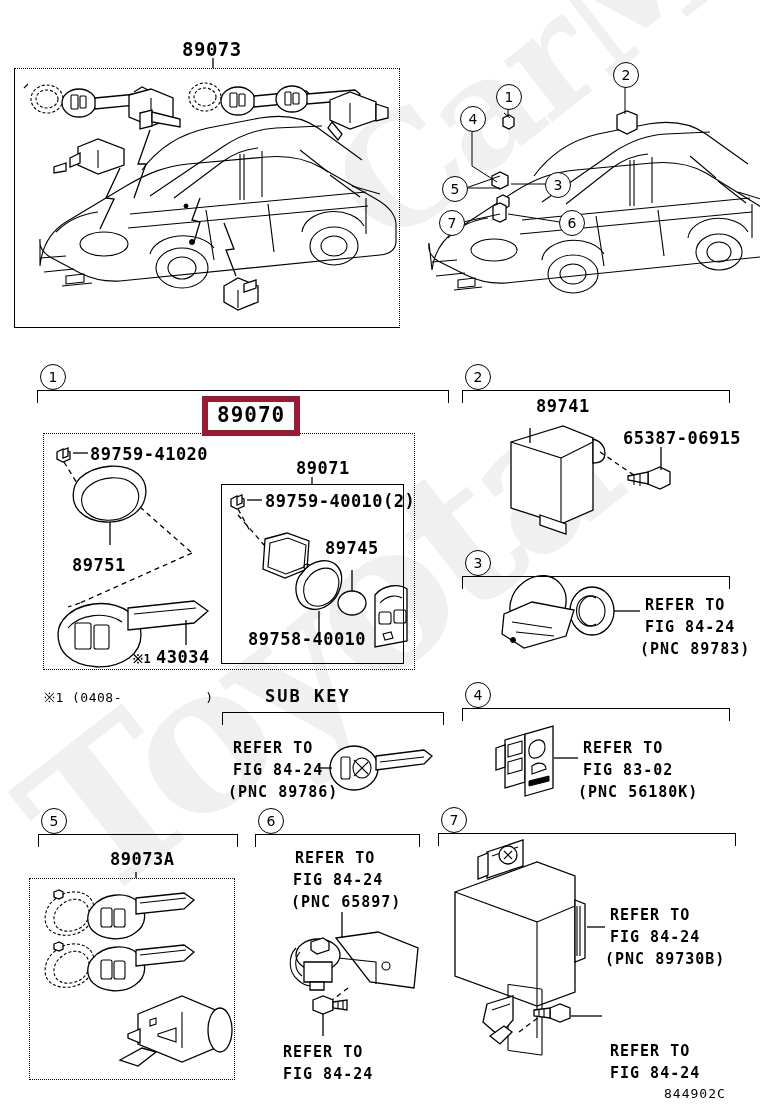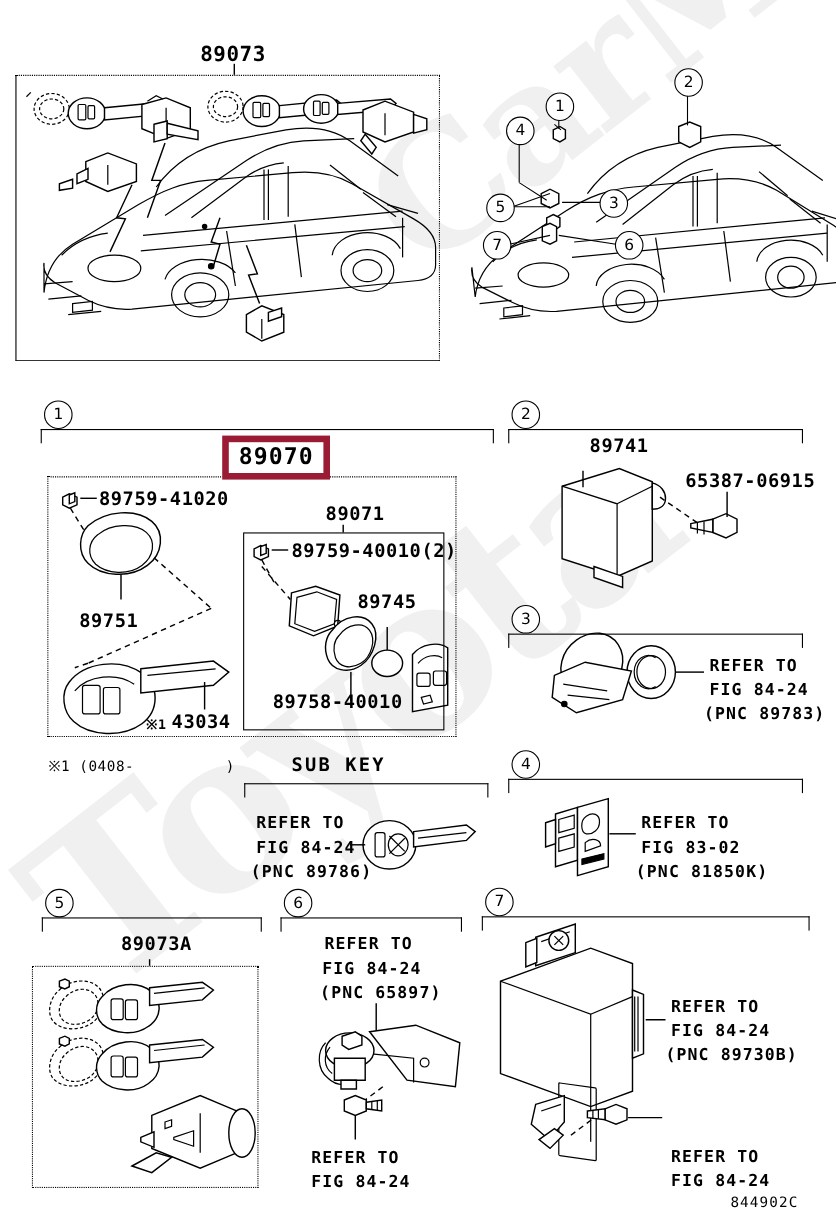--- a/index.html
+++ b/index.html
@@ -380,21 +380,21 @@
     <path class="fl" d="M525 734 l28 -8 l0 62 l-28 8 z"></path>
     <path class="fl-n" d="M533 742 c6 -4 12 -2 12 5 c0 7 -6 12 -12 11 c-5 -1 -6 -12 0 -16 z"></path>
     <path class="fl-n" d="M532 766 c6 -5 14 -3 14 3 l-14 5 z"></path>
     <path class="fl" d="M496 748 l9 -3 l0 22 l-9 3 z"></path>
     <path class="fl-k" d="M529 781 l20 -5 l0 5 l-20 5 z"></path>
     <line class="ln" x1="554" y1="758" x2="578" y2="758"></line>
   </svg>
 
   <div class="t refer" style="left:583px;top:738px;">REFER TO</div>
   <div class="t refer" style="left:583px;top:760px;">FIG 83-02</div>
-  <div class="t refer" style="left:578px;top:782px;">(PNC 81850K)</div>
+  <div class="t refer" style="left:578px;top:782px;">(PNC 56180K)</div>
 
   <div class="cnum" style="left:41px;top:808px;">5</div>
   <div class="brk" style="left:38px;top:834px;width:200px;"></div>
   <div class="t pn-s" style="left:110px;top:849px;">89073A</div>
   <div class="box-dot" style="left:29px;top:878px;width:206px;height:202px;"></div>
 
   <svg width="760" height="1112" class="layer">
     <line class="ln" x1="136" y1="872" x2="136" y2="878"></line>
 
     <path class="fl-n" stroke-dasharray="3 2" d="M54 900 c10 -10 28 -11 36 -2 c8 9 4 26 -8 33 c-12 7 -28 5 -34 -3 c-6 -8 -2 -22 6 -28 z"></path>

